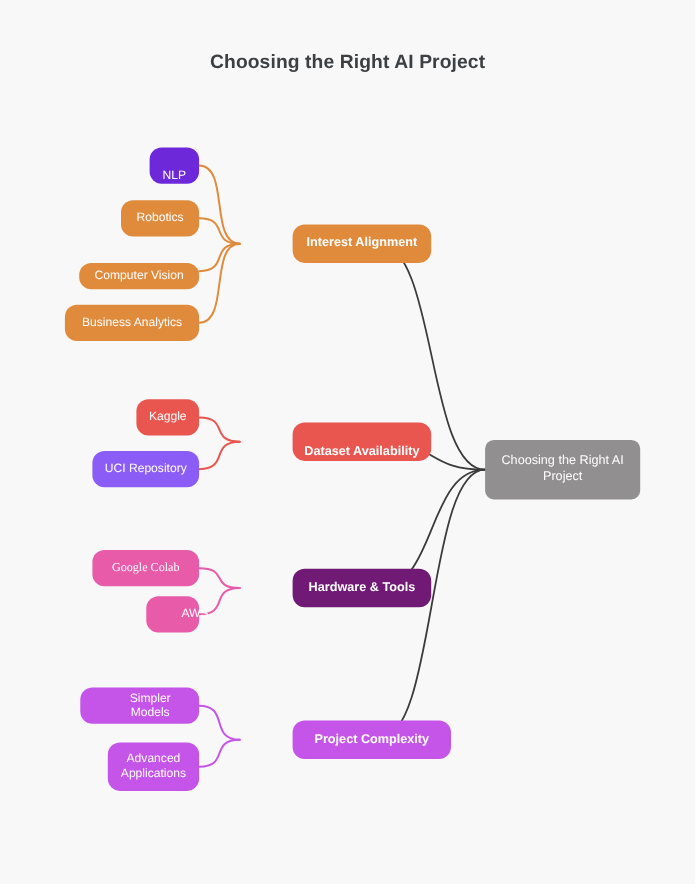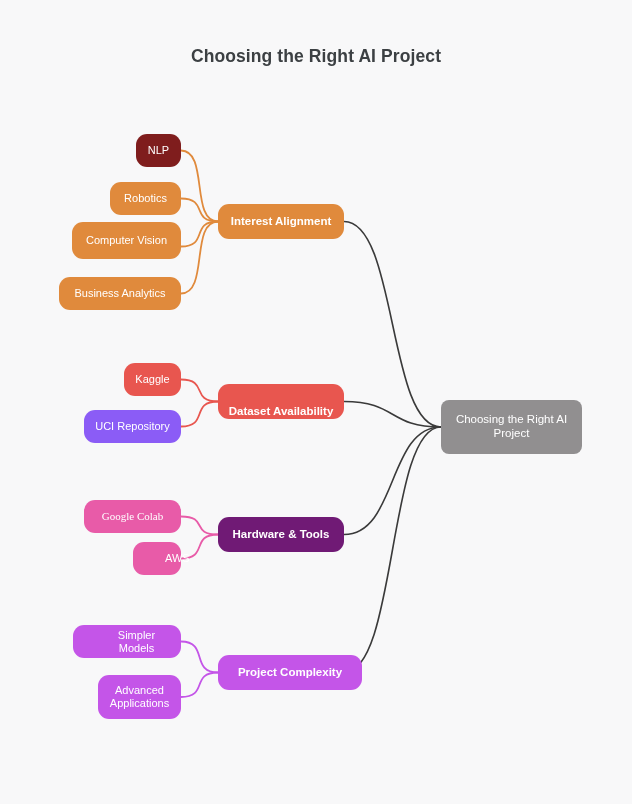--- a/index.html
+++ b/index.html
@@ -54,20 +54,21 @@
   }
   .node-leaf {
     font-size: 11px;
     font-weight: normal;
     border-radius: 11px;
   }
   .node-branch {
     font-size: 11.5px;
     font-weight: bold;
     border-radius: 11px;
+    margin-left: 48px;
   }
   .node-root {
     font-size: 11.5px;
     font-weight: normal;
     border-radius: 8px;
   }
   .node-label {
     display: block;
     width: 100%;
   }
@@ -90,27 +91,27 @@
       <path d="M 181 426.5 C 209 426.5, 190 401.5, 218 401.5" fill="none" stroke="#e8564f" stroke-width="1.8" stroke-linecap="round"></path>
       <path d="M 344 534.5 C 397.35 534.5, 387.65 427, 441 427" fill="none" stroke="#3a3a3a" stroke-width="1.6" stroke-linecap="round"></path>
       <path d="M 181 516.5 C 209 516.5, 190 534.5, 218 534.5" fill="none" stroke="#e85ba8" stroke-width="1.8" stroke-linecap="round"></path>
       <path d="M 181 558.5 C 209 558.5, 190 534.5, 218 534.5" fill="none" stroke="#e85ba8" stroke-width="1.8" stroke-linecap="round"></path>
       <path d="M 344 672.5 C 397.35 672.5, 387.65 427, 441 427" fill="none" stroke="#3a3a3a" stroke-width="1.6" stroke-linecap="round"></path>
       <path d="M 181 641.5 C 209 641.5, 190 672.5, 218 672.5" fill="none" stroke="#c455e8" stroke-width="1.8" stroke-linecap="round"></path>
       <path d="M 181 697 C 209 697, 190 672.5, 218 672.5" fill="none" stroke="#c455e8" stroke-width="1.8" stroke-linecap="round"></path>
     </svg>
 
   <div id="nodes">
-      <div class="node node-leaf" style="left: 136px; top: 134px; width: 45px; height: 33px; background: #7f1d1d;">
+      <div class="node node-leaf" style="left: 136px; top: 134px; width: 45px; height: 33px; background: #6d28d9; align-items: flex-end;">
         <span class="node-label">NLP</span>
       </div>
       <div class="node node-leaf" style="left: 110px; top: 182px; width: 71px; height: 33px; background: rgb(224, 138, 60);">
         <span class="node-label">Robotics</span>
       </div>
-      <div class="node node-leaf" style="left: 72px; top: 222px; width: 109px; height: 37px; background: rgb(224, 138, 60);">
+      <div class="node node-leaf" style="left: 72px; top: 239px; width: 109px; height: 24px; background: rgb(224, 138, 60);">
         <span class="node-label">Computer Vision</span>
       </div>
       <div class="node node-leaf" style="left: 59px; top: 277px; width: 122px; height: 33px; background: rgb(224, 138, 60);">
         <span class="node-label">Business Analytics</span>
       </div>
       <div class="node node-branch" style="left: 218px; top: 204px; width: 126px; height: 35px; background: rgb(224, 138, 60);">
         <span class="node-label">Interest Alignment</span>
       </div>
       <div class="node node-leaf" style="left: 124px; top: 363px; width: 57px; height: 33px; background: rgb(232, 86, 79);">
         <span class="node-label">Kaggle</span>

